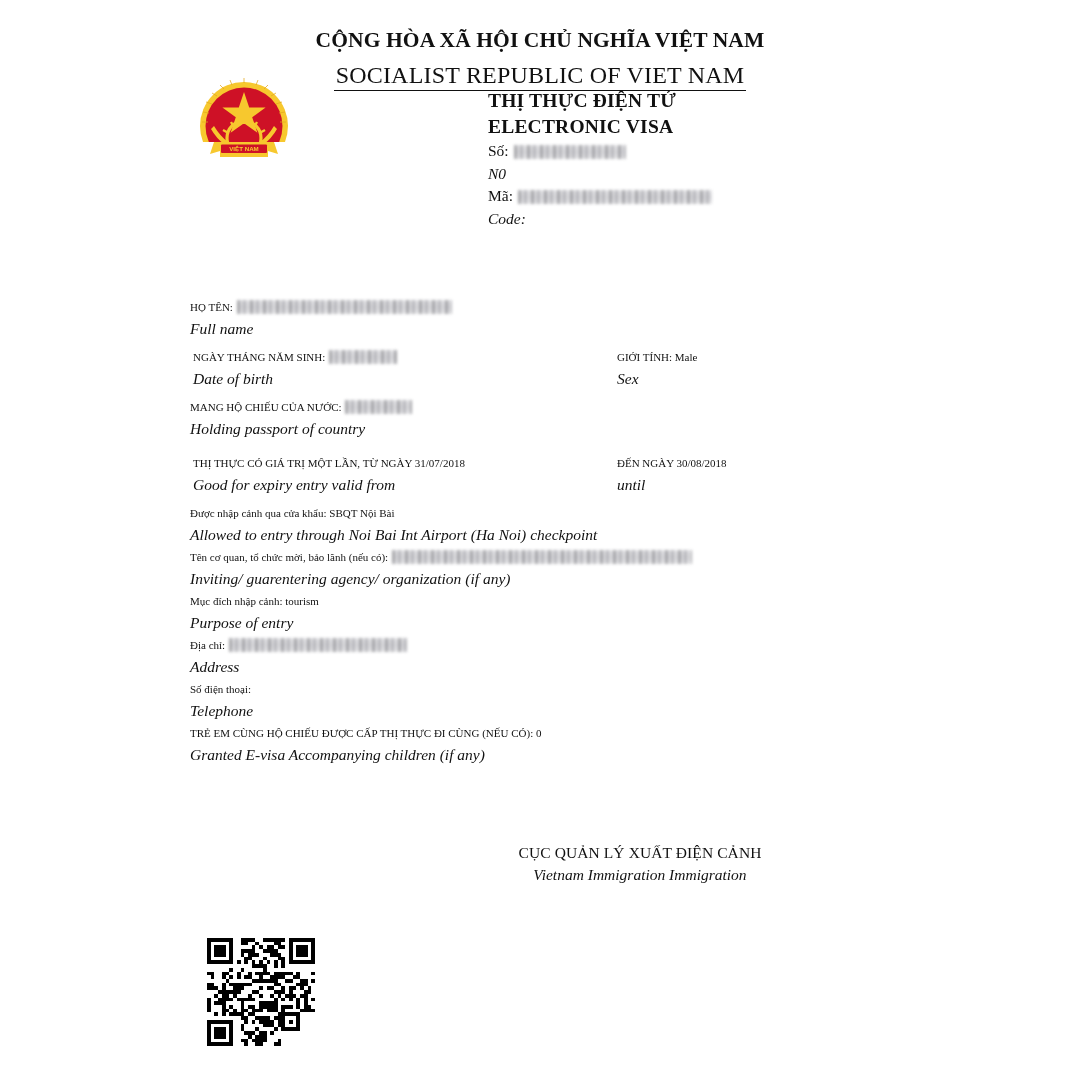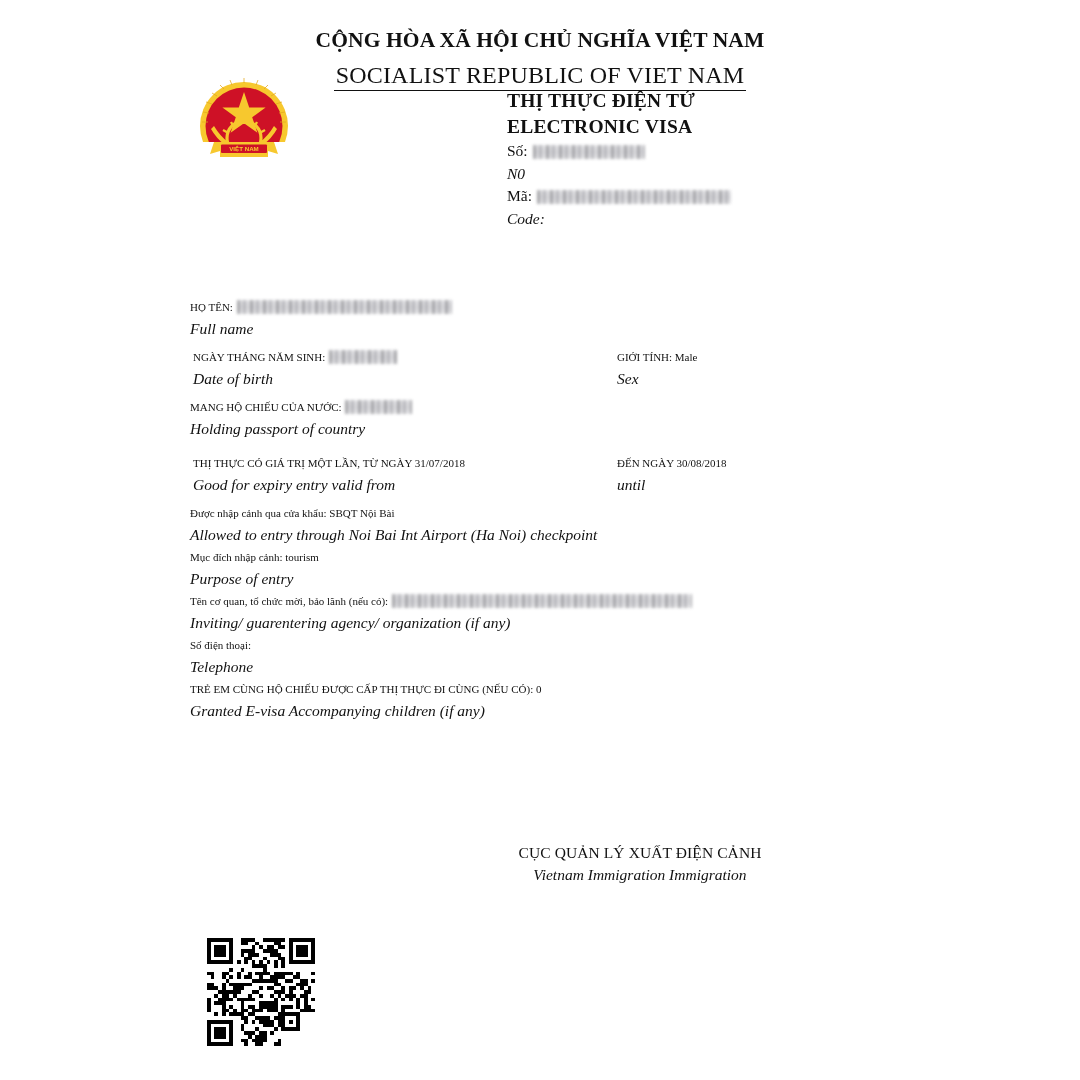--- a/index.html
+++ b/index.html
@@ -42,21 +42,21 @@
     font-size: 24px;
     letter-spacing: 0.2px;
   }
   .hdr-socialist span {
     border-bottom: 1.6px solid #111;
     padding: 0 2px 2px 2px;
   }
 
   .visa-block {
     position: absolute;
-    left: 507px;
+    left: 488px;
     top: 88px;
     width: 420px;
   }
   .visa-title-vn {
     font-weight: bold;
     font-size: 19.5px;
     line-height: 25px;
     letter-spacing: 0.2px;
   }
   .visa-title-en {
@@ -306,32 +306,39 @@
     </div>
 
     <div class="gap-sm"></div>
 
     <div class="row">
       <div class="lbl">Được nhập cảnh qua cửa khẩu: SBQT Nội Bài</div>
       <div class="sub">Allowed to entry through Noi Bai Int Airport (Ha Noi) checkpoint</div>
     </div>
 
     <div class="row">
-      <div class="lbl">Mục đích nhập cảnh: tourism</div>
-      <div class="sub">Purpose of entry</div>
-    </div>
-
-    <div class="row">
       <div class="lbl">
         <span>Tên cơ quan, tổ chức mời, bảo lãnh (nếu có):</span>
         <span class="redact" style="width:300px"></span>
       </div>
       <div class="sub">Inviting/ guarentering agency/ organization (if any)</div>
     </div>
 
+    <div class="row">
+      <div class="lbl">Mục đích nhập cảnh: tourism</div>
+      <div class="sub">Purpose of entry</div>
+    </div>
+
+    <div class="row">
+      <div class="lbl">
+        <span>Địa chỉ:</span>
+        <span class="redact" style="width:178px"></span>
+      </div>
+      <div class="sub">Address</div>
+    </div>
 
     <div class="row">
       <div class="lbl">
         <span>Số điện thoại:</span>
         <span></span>
       </div>
       <div class="sub">Telephone</div>
     </div>
 
     <div class="row">

